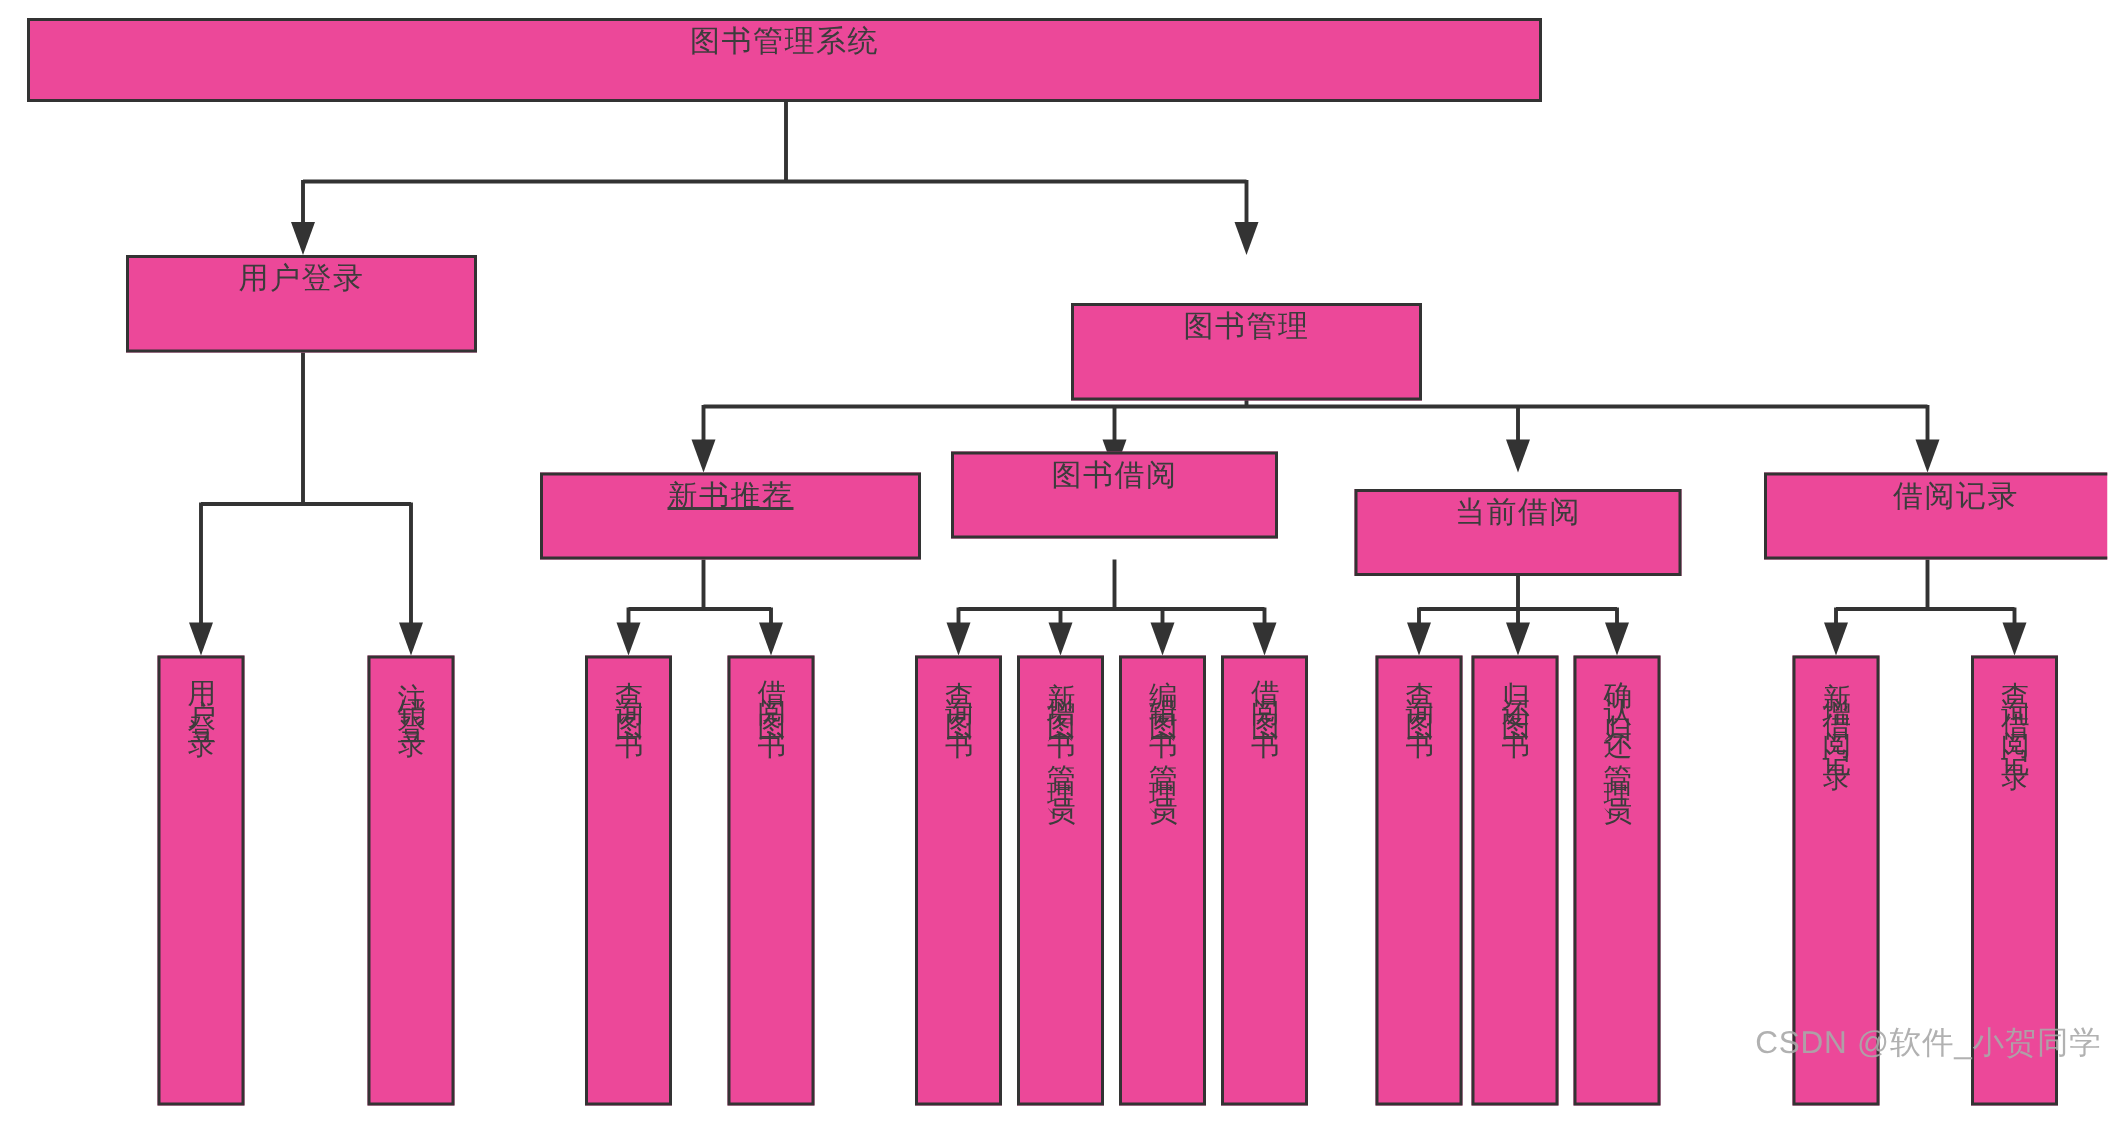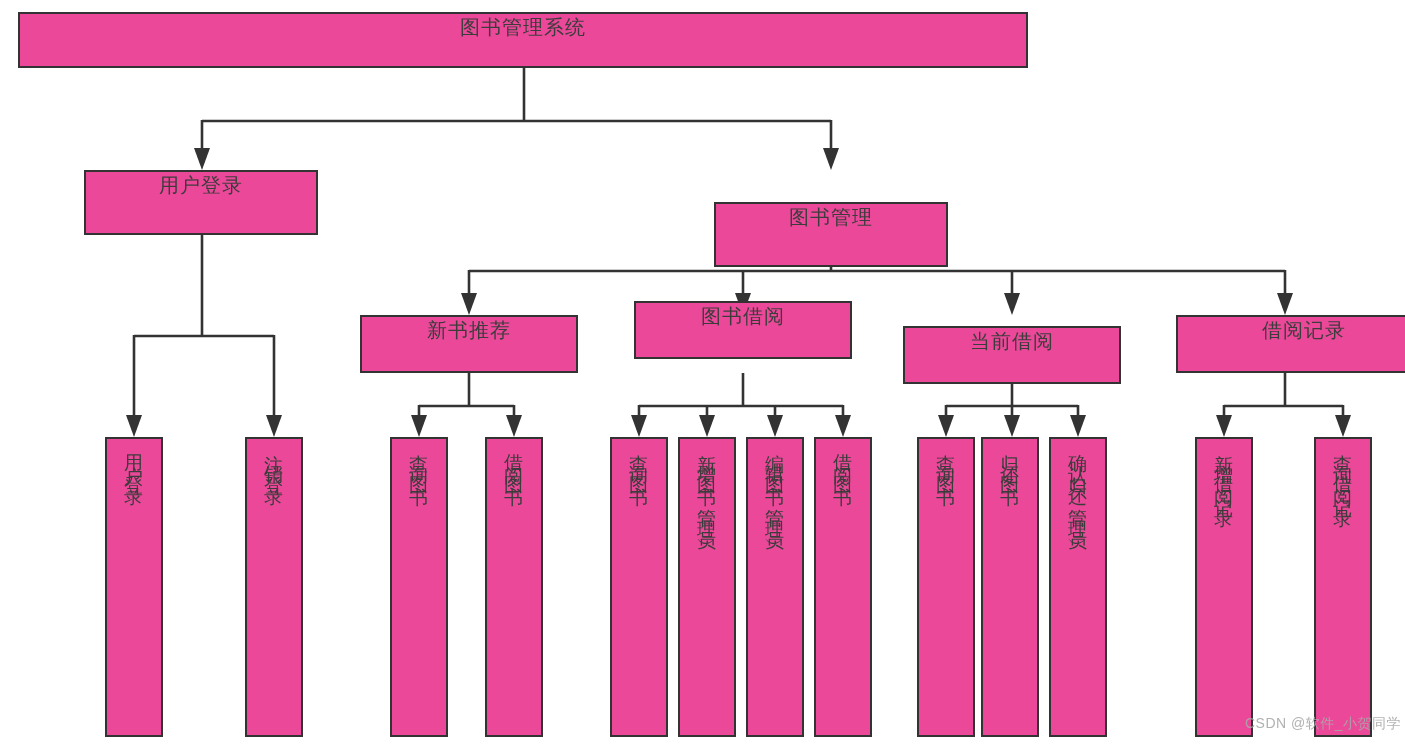--- a/index.html
+++ b/index.html
@@ -35,22 +35,22 @@
     writing-mode: vertical-rl;
     text-orientation: mixed;
     font-size: 19px;
     letter-spacing: 11px;
     line-height: 1;
     white-space: nowrap;
   }
   .watermark {
     position: absolute;
     right: 4px;
-    top: 715px;
-    font-size: 14px;
+    top: 681px;
+    font-size: 21px;
     color: rgba(168,168,168,0.9);
     z-index: 5;
     letter-spacing: 0.5px;
   }
 </style>
 </head>
 <body>
 
 <div class="canvas">
 
@@ -124,21 +124,21 @@
     <span>图书管理系统</span>
   </div>
 
   <div class="box hbox" style="left:84px; top:170px; width:234px; height:65px;">
     <span>用户登录</span>
   </div>
   <div class="box hbox" style="left:714px; top:170px; width:234px; height:65px;margin-top:32px;">
     <span>图书管理</span>
   </div>
 
-  <div class="box hbox" style="left:360px; top:315px; width:218px; height:58px;">
+  <div class="box hbox" style="left:360px; top:315px; width:254px; height:58px;text-decoration:underline;">
     <span>新书推荐</span>
   </div>
   <div class="box hbox" style="left:634px; top:301px; width:218px; height:58px;">
     <span>图书借阅</span>
   </div>
   <div class="box hbox" style="left:903px; top:315px; width:218px; height:58px;margin-top:11px;">
     <span>当前借阅</span>
   </div>
   <div class="box hbox" style="left:1176px; top:315px; width:256px; height:58px;">
     <span>借阅记录</span>

